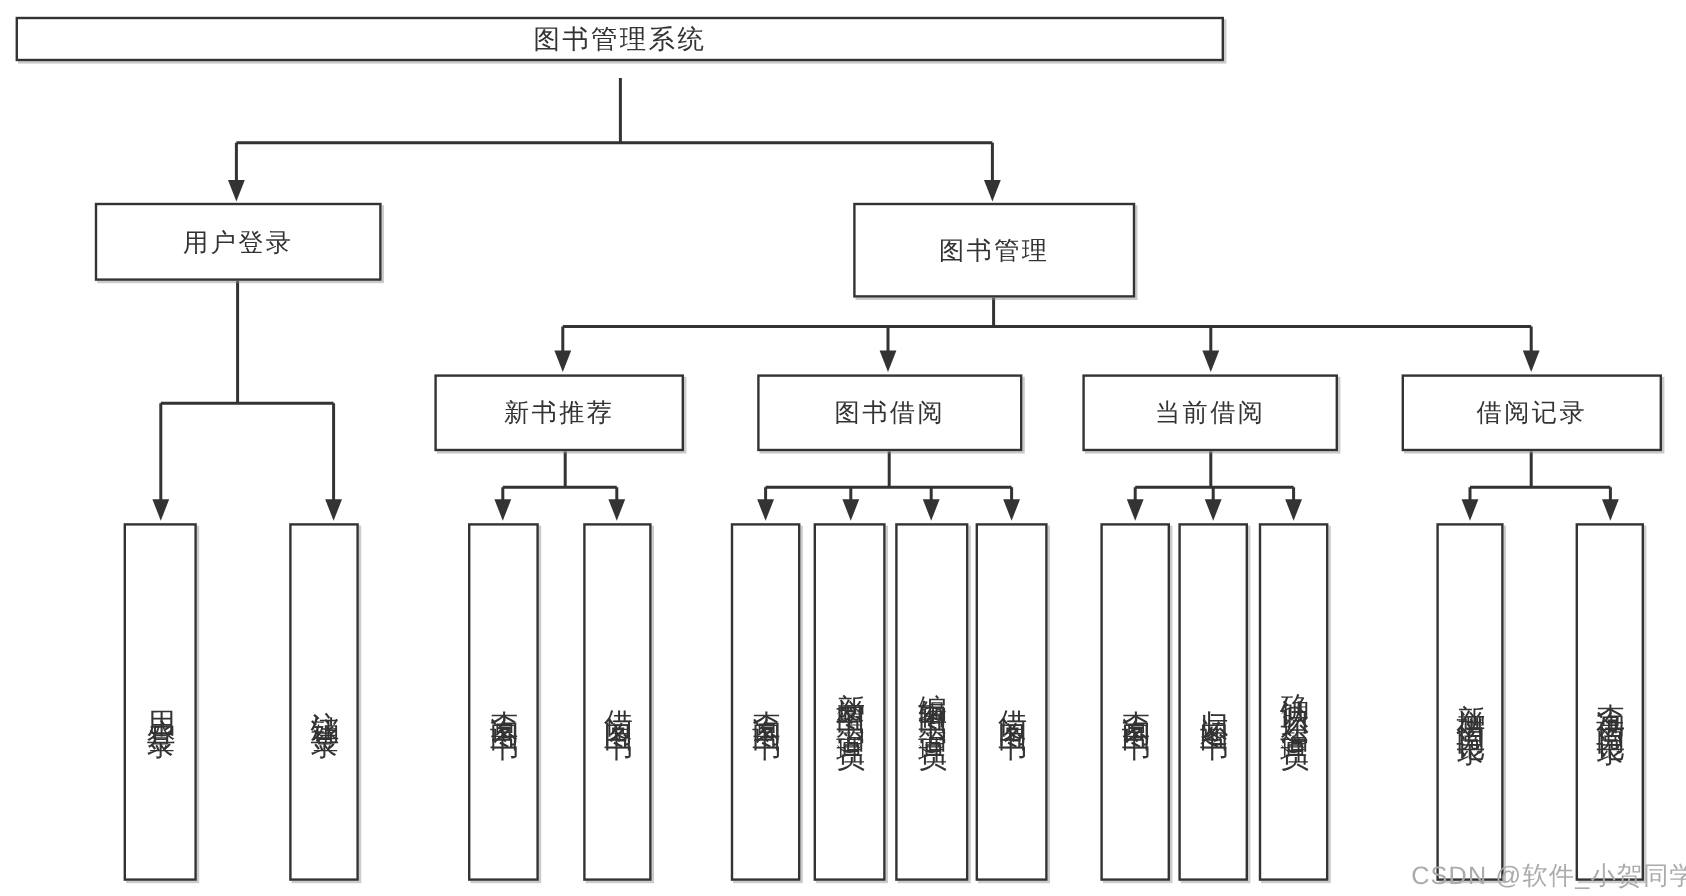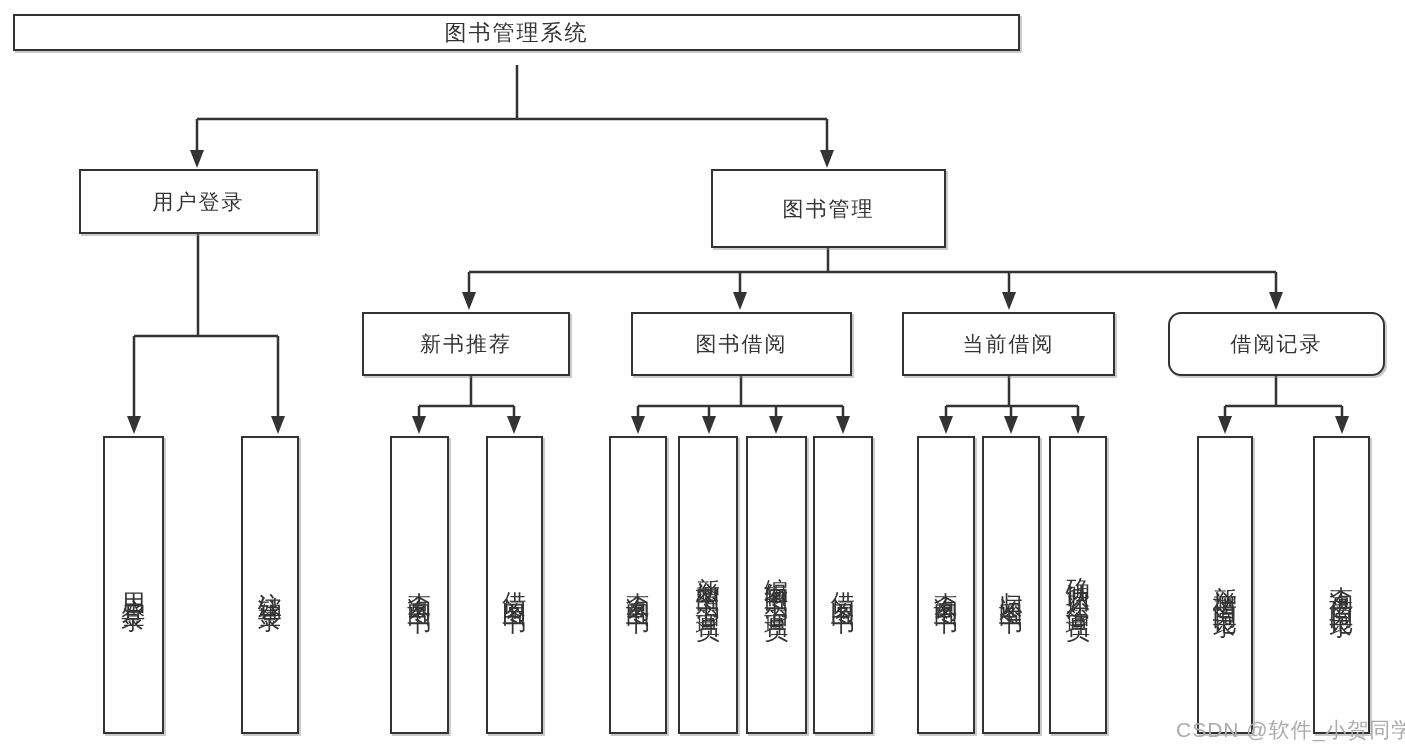--- a/index.html
+++ b/index.html
@@ -113,21 +113,21 @@
 
   <div class="node" style="left:362px; top:312px; width:208px; height:64px;">
     <span class="hlabel">新书推荐</span>
   </div>
   <div class="node" style="left:631px; top:312px; width:221px; height:64px;font-family:Liberation Serif, serif;">
     <span class="hlabel">图书借阅</span>
   </div>
   <div class="node" style="left:902px; top:312px; width:213px; height:64px;">
     <span class="hlabel">当前借阅</span>
   </div>
-  <div class="node" style="left:1168px; top:312px; width:217px; height:64px;border-radius:13px;">
+  <div class="node" style="left:1168px; top:312px; width:217px; height:64px;">
     <span class="hlabel">借阅记录</span>
   </div>
 
   <div class="node leaf" style="left:103px; width:61px;">
     <span class="vlabel">用户登录</span>
   </div>
   <div class="node leaf" style="left:241px; width:58px;">
     <span class="vlabel">注销登录</span>
   </div>
   <div class="node leaf" style="left:390px; width:59px;">

